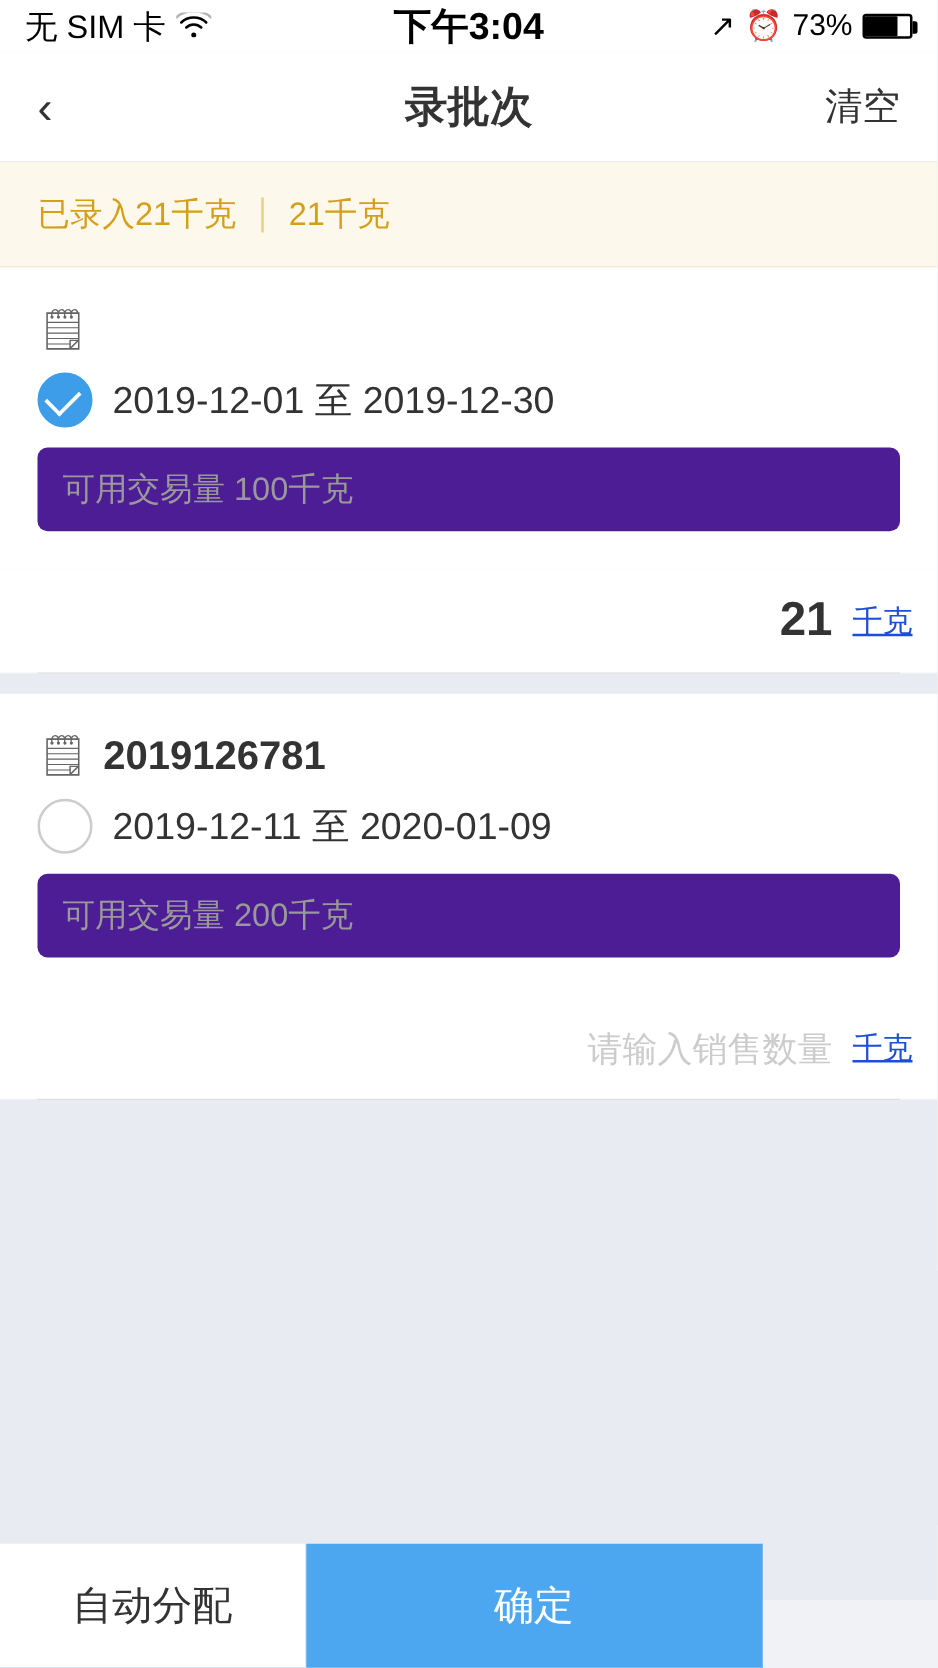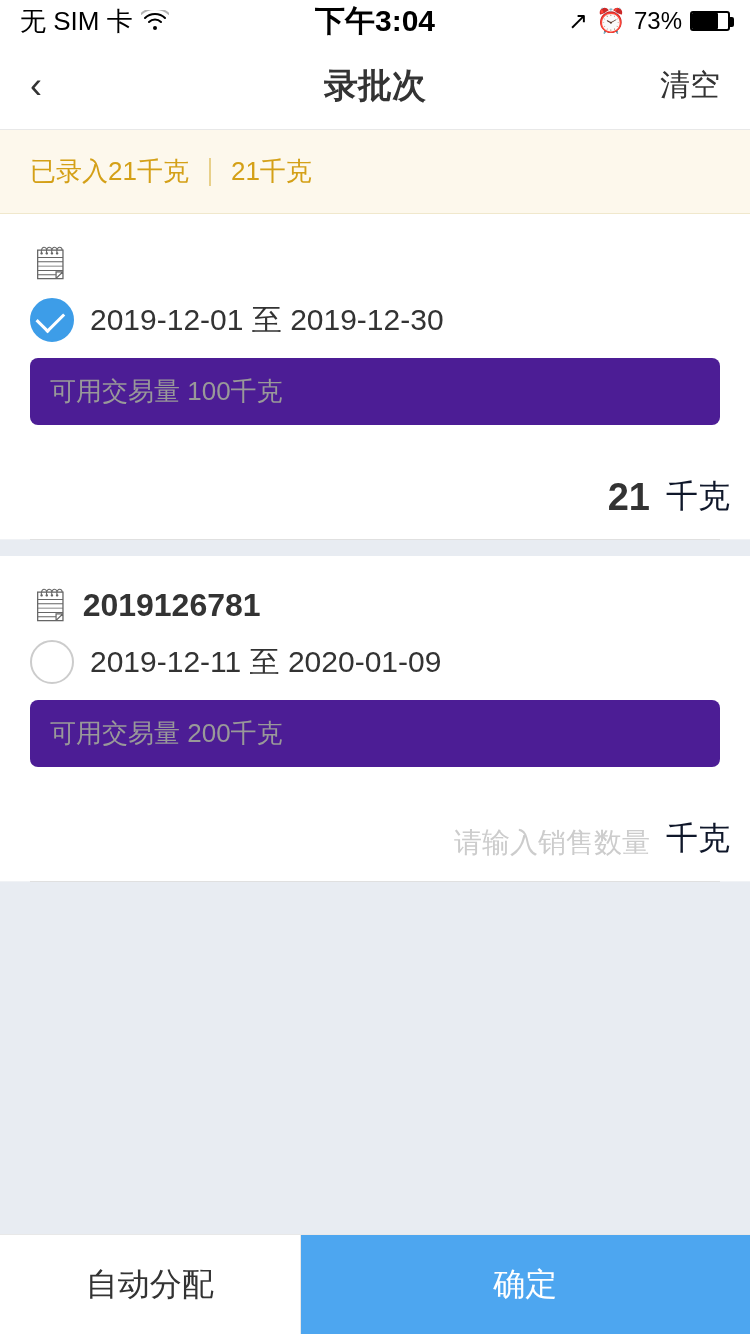--- a/index.html
+++ b/index.html
@@ -177,22 +177,23 @@
       outline: none;
       background: transparent;
       width: 200px;
     }
     .quantity-input::placeholder {
       color: #ccc;
       font-weight: 400;
       font-size: 28px;
     }
     .quantity-unit {
-      font-size: 32px;
-      color: #0f172a;
+      font-size: 24px;
+      color: #1d4ed8;
+      text-decoration: underline;
     }
     .quantity-underline {
       height: 1px;
       background: #e0e0e0;
       margin: 0 30px;
     }
 
     
     .section-divider {
       height: 16px;
@@ -203,21 +204,21 @@
     .empty-area {
       background: #e8ecf2;
       flex: 1;
       min-height: 400px;
     }
 
     
     .bottom-bar {
       position: fixed;
       bottom: 0;
-      width: 750px;
+      width: 610px;
       height: 100px;
       display: flex;
       background: #fff;
       border-top: 1px solid #e8e8e8;
     }
     .bottom-btn {
       flex: 1;
       display: flex;
       align-items: center;
       justify-content: center;

